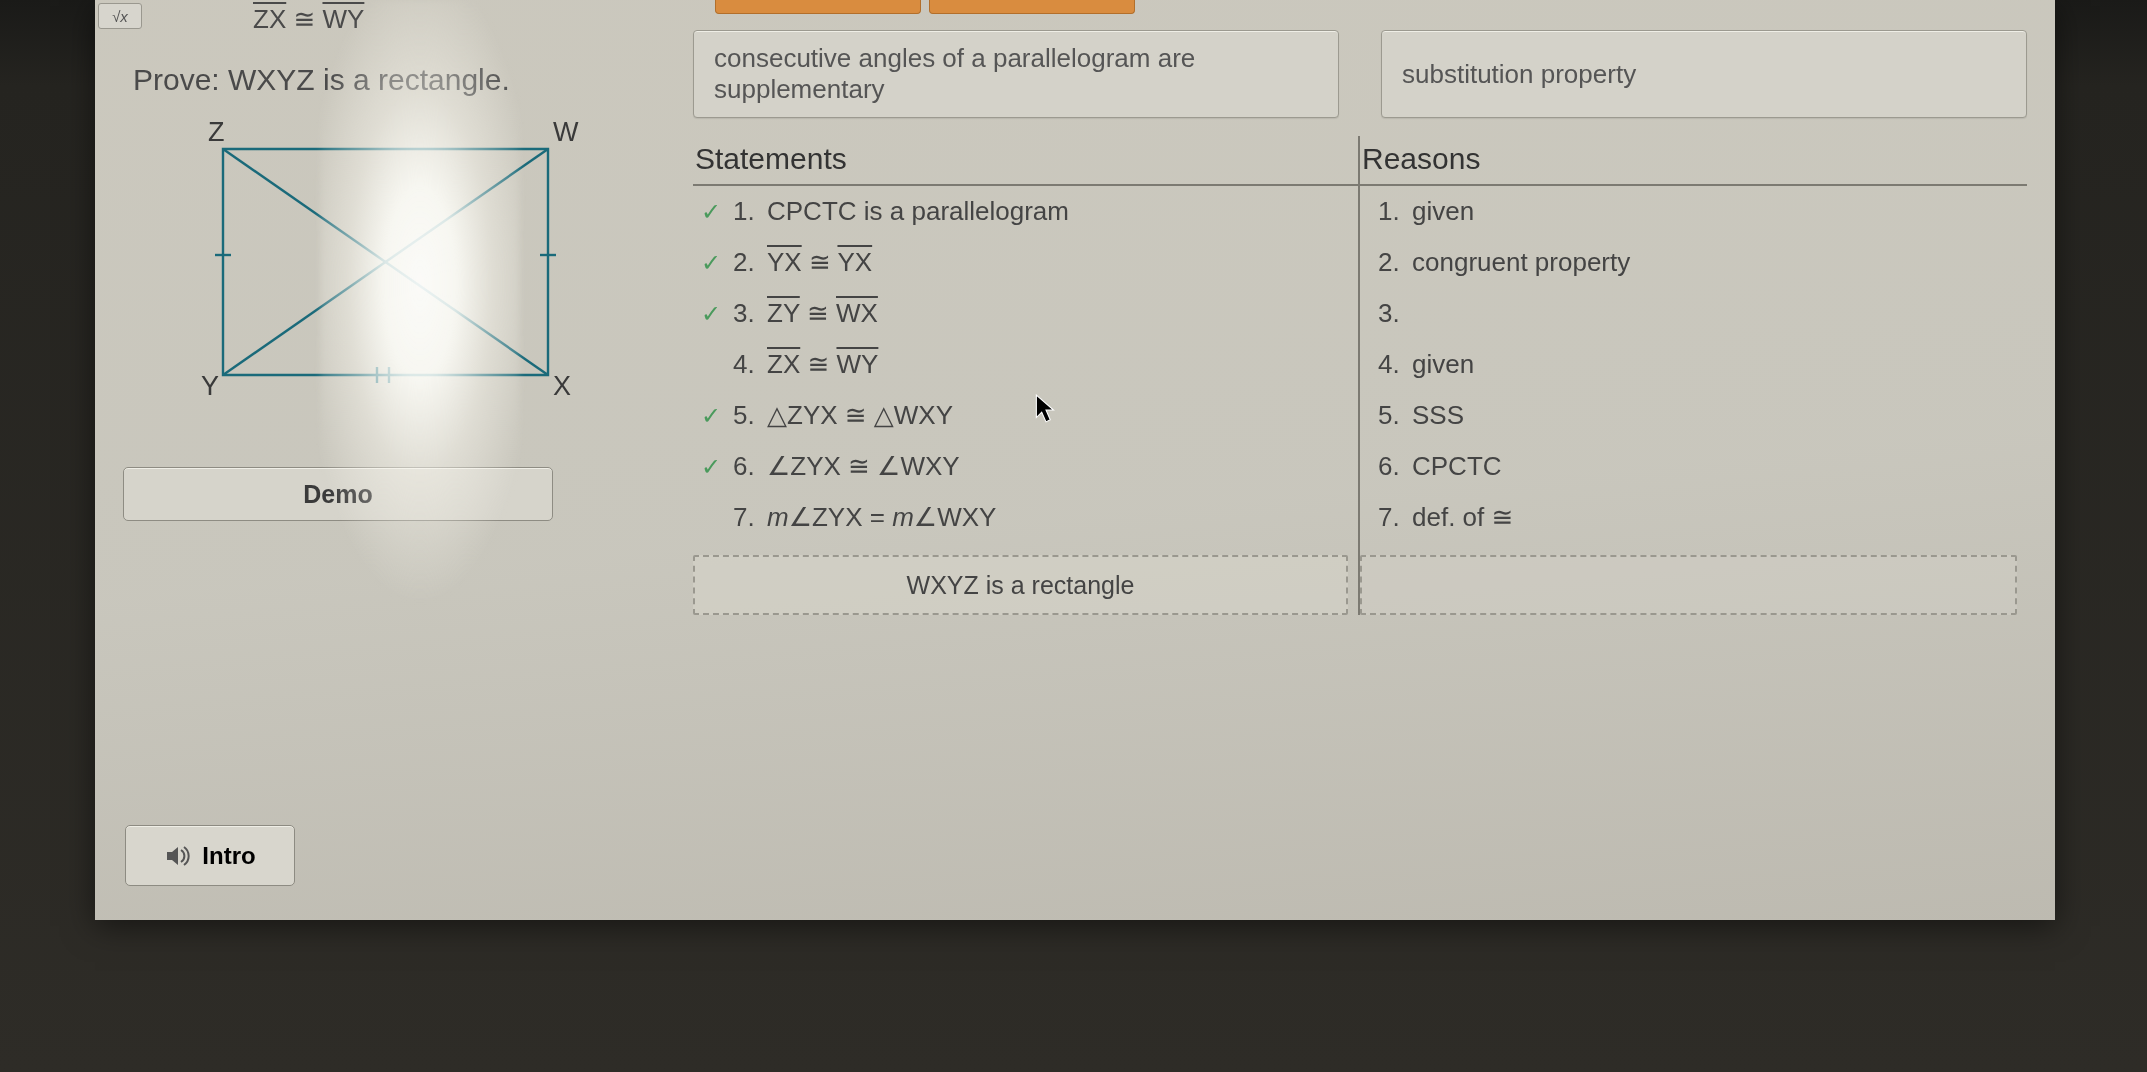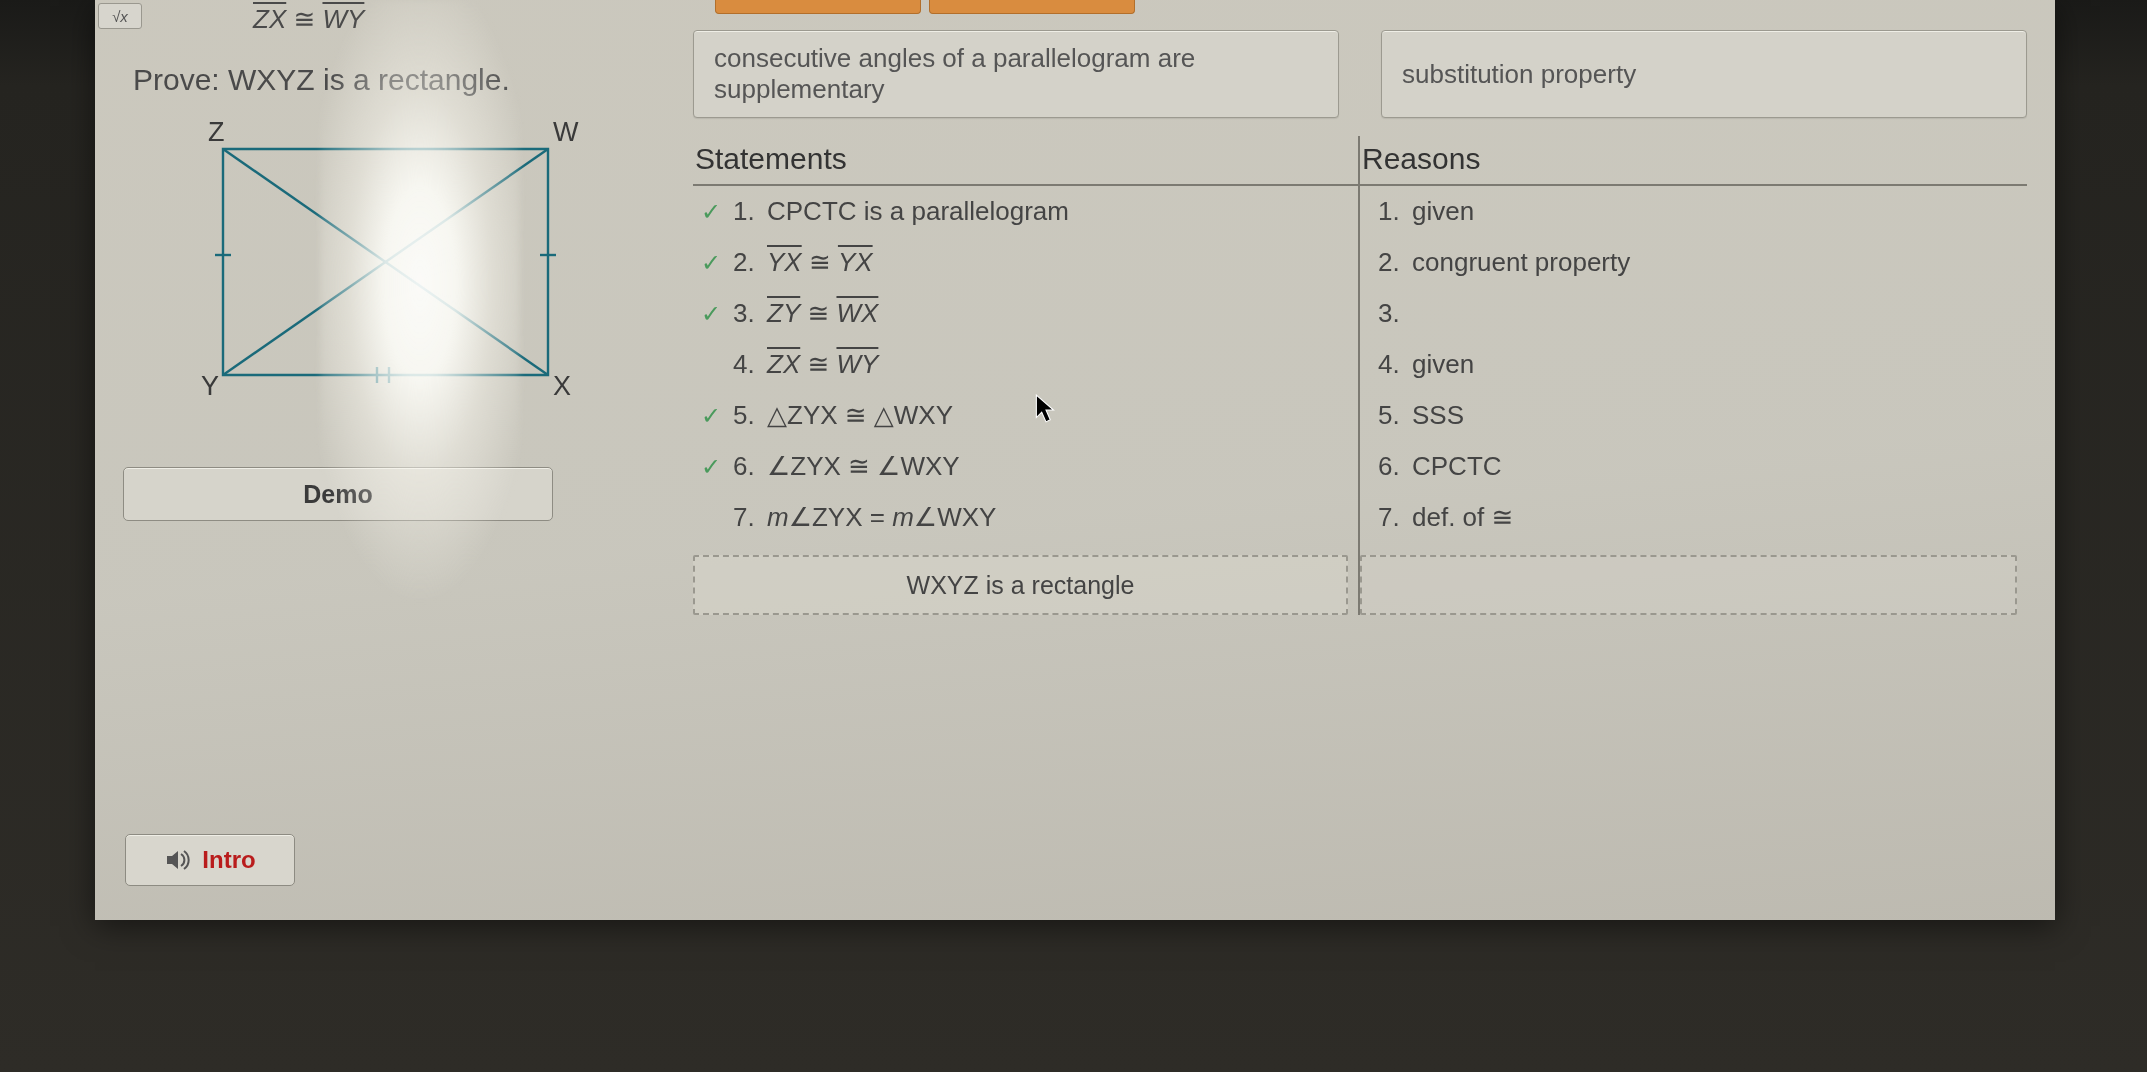--- a/index.html
+++ b/index.html
@@ -86,21 +86,21 @@
     padding:6px 6px 8px 2px;
   }
   .col { border-right: none; }
   .col.left { border-right:2px solid #7c7a72; padding-right:0; }
   .row {
     display:flex; align-items:flex-start; gap:8px;
     font-size:26px; color:#444; padding:10px 6px 10px 4px;
   }
   .row .chk { width:28px; color:#4a9a5c; font-size:24px; flex:0 0 28px; text-align:center; margin-top:2px;}
   .row .num { min-width:26px; }
-  .seg { text-decoration: overline; font-style: italic; }
+  .seg { text-decoration: overline; }
   .right .row { padding-left:18px; }
 
   
   .drop {
     border:2px dashed #9a988f;
     background: rgba(215,213,203,.35);
     height:60px; border-radius:2px;
     display:flex; align-items:center; justify-content:center;
     font-size:25px; color:#444;
     margin:12px 10px 0 0;
@@ -112,24 +112,24 @@
     width:430px; height:54px; margin-top:40px;
     background:#d6d4cb; border:1px solid #8e8c83; border-radius:5px;
     display:flex; align-items:center; justify-content:center;
     font-size:25px; color:#3a3a3a; font-weight:600;
     box-shadow: inset 0 1px 0 #efeee6;
   }
 
   
   .intro-btn {
     position:absolute; left:30px; bottom:34px;
-    width:170px; height:52px;
+    width:170px; height:61px;
     background:#d8d6cd; border:1px solid #8d8b82; border-radius:5px;
     display:flex; align-items:center; justify-content:center; gap:12px;
-    font-size:24px; color:#b91c1c; font-weight:600;
+    font-size:24px; color:#000000; font-weight:600;
     box-shadow: inset 0 1px 0 #efeee6;
   }
 
   
   .cursor {
     position:absolute; left:940px; top:394px; width:22px; height:30px; z-index:50;
   }
 
   
   .glare {

